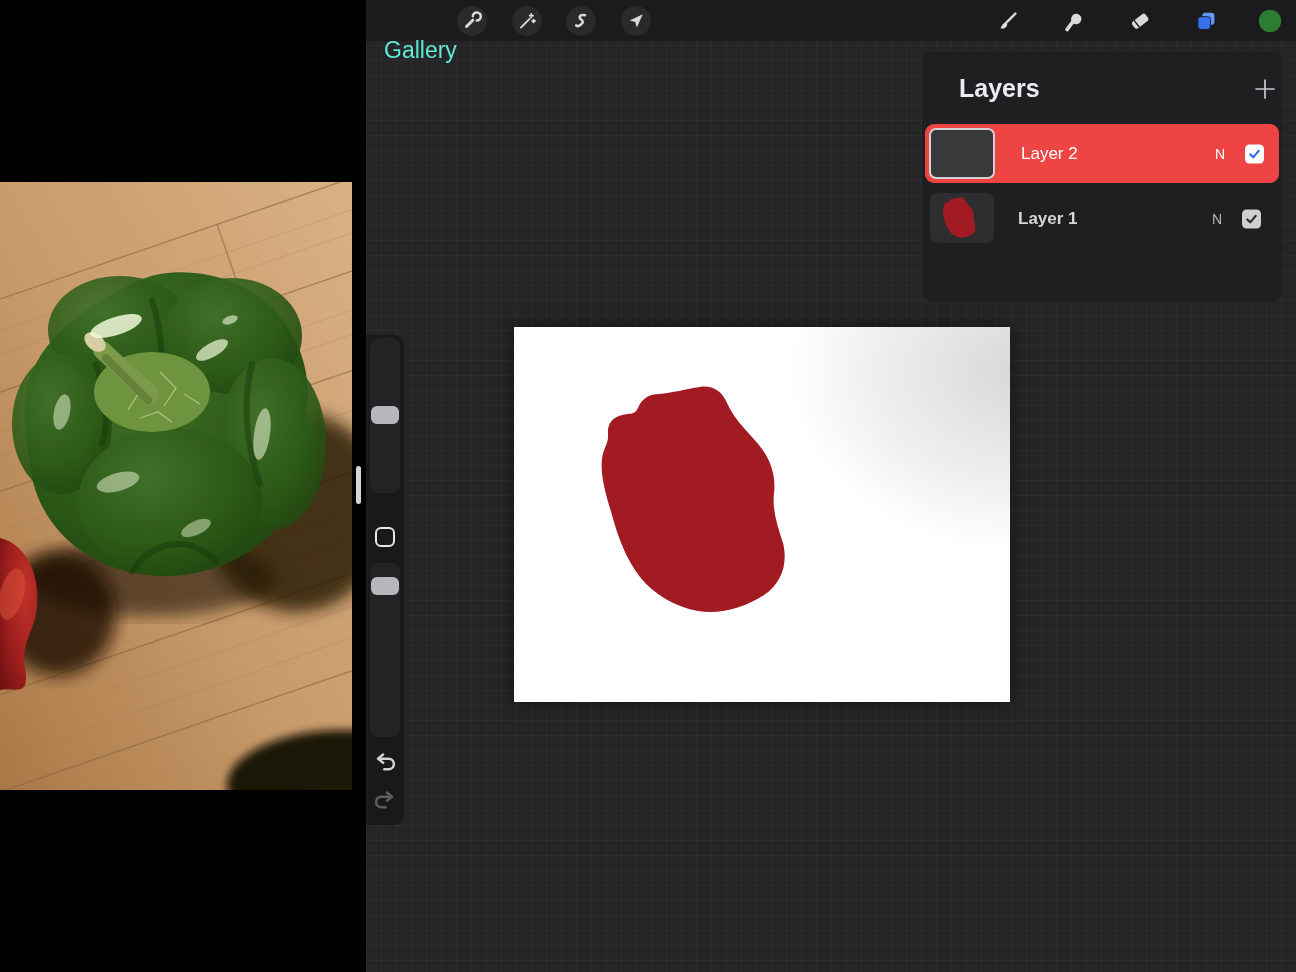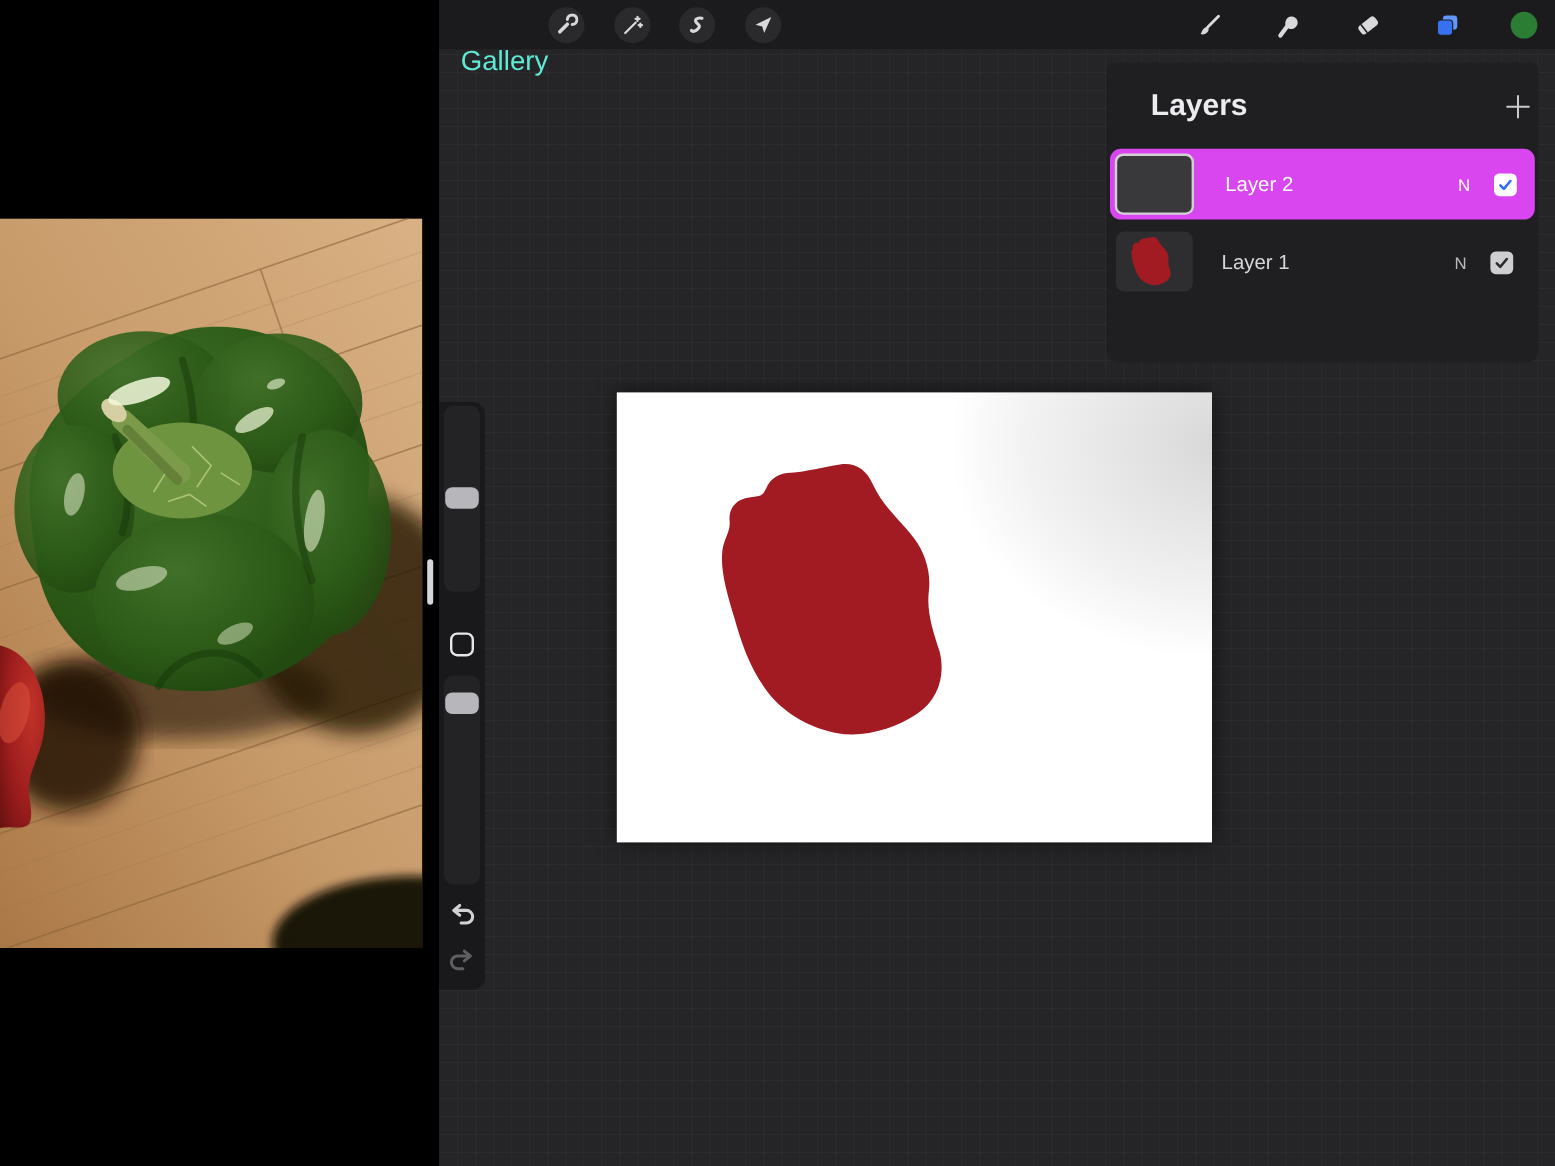--- a/index.html
+++ b/index.html
@@ -57,33 +57,33 @@
   .canvas svg { position:absolute; left:0; top:0; }
 
   
   .layers-panel { position:absolute; left:556px; top:52px; width:360px; height:250px;
     background:#1f1f21; border-radius:6px 6px 10px 10px; }
   .panel-header { position:absolute; left:16px; top:0; width:100%; height:72px; }
   .panel-title { position:absolute; left:21px; top:22px; font-size:25px; font-weight:700; color:#ececf0; }
   .add-layer-btn { position:absolute; right:20px; top:24px; width:26px; height:26px; }
 
   .layer-row { position:absolute; left:0; width:360px; }
-  .row-selected { left:3px; top:72px; width:354px; height:59px; background:#d946ef; border-radius:9px; }
+  .row-selected { left:3px; top:72px; width:354px; height:59px; background:#ef4444; border-radius:9px; }
   .row-1 { top:138px; height:57px; }
   .row-bg { top:196px; height:54px; border-top:1px solid #17171a; }
 
   .layer-thumb { position:absolute; border-radius:7px; overflow:hidden; }
   .thumb-sel { left:4px; top:4px; width:66px; height:51px; background:#39393b; border:2px solid #d2d2d4; }
   .thumb-1 { left:8px; top:3px; width:64px; height:50px; background:#2e2e30; }
   .thumb-1 svg { display:block; }
   .thumb-bg { left:6px; top:3px; width:67px; height:45px; background:#ffffff; }
 
   .layer-name { position:absolute; left:96px; top:50%; transform:translateY(-50%); font-size:17px; }
   .name-sel { color:#ffffff; }
-  .name-dim { color:#d6d6d8; }
+  .name-dim { color:#d6d6d8;font-weight:bold; }
   .blend-badge { position:absolute; left:290px; top:50%; transform:translateY(-50%); font-size:14px; }
   .blend-sel { color:#ffffff; }
   .blend-dim { color:#b9b9bb; }
   .vis-checkbox { position:absolute; left:320px; top:50%; transform:translateY(-50%);
     width:19px; height:19px; border-radius:4.5px; display:flex; align-items:center; justify-content:center; }
   .cb-white { background:#ffffff; }
   .cb-gray { background:#cfcfd1; }
 </style>
 </head>
 <body>

